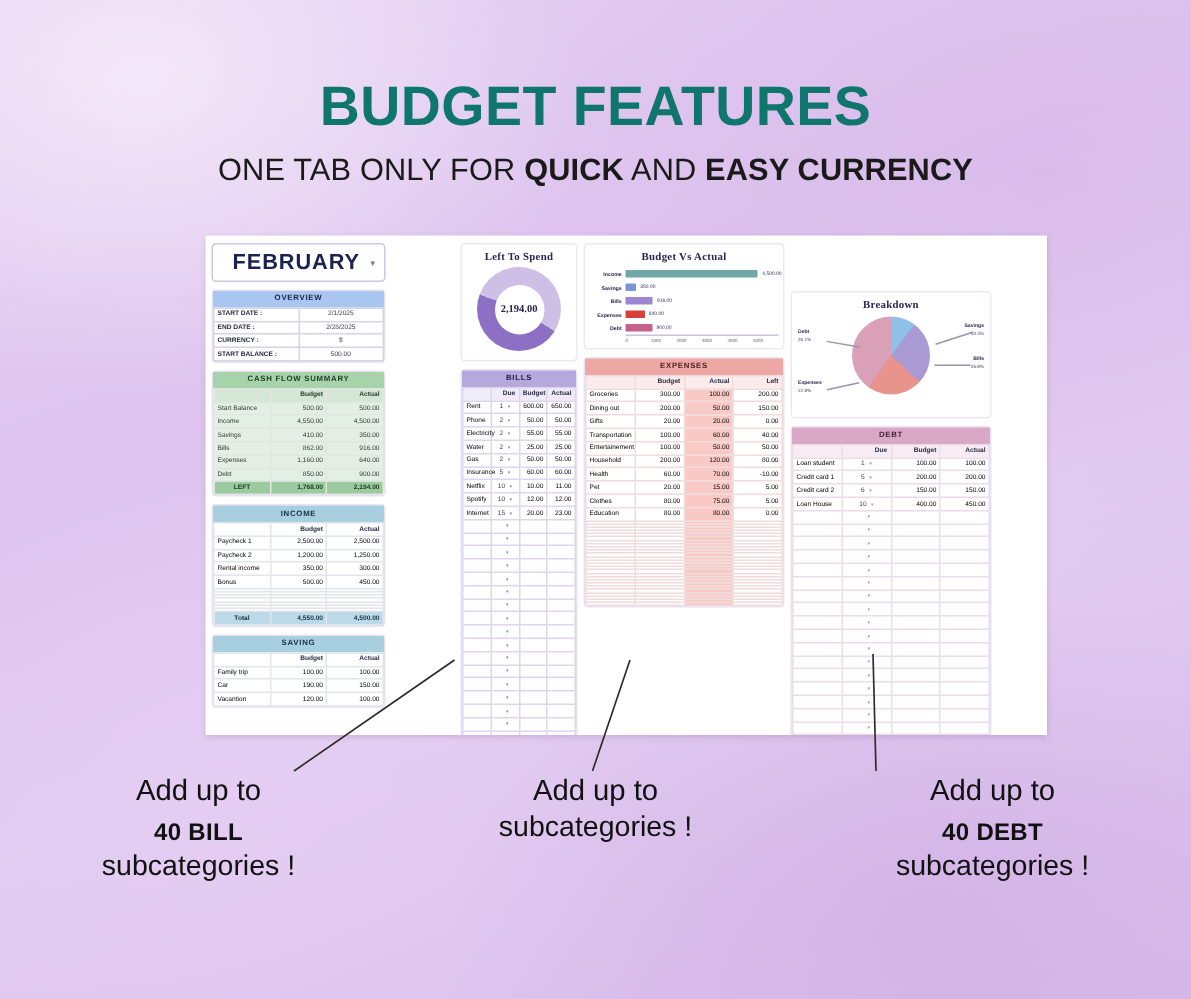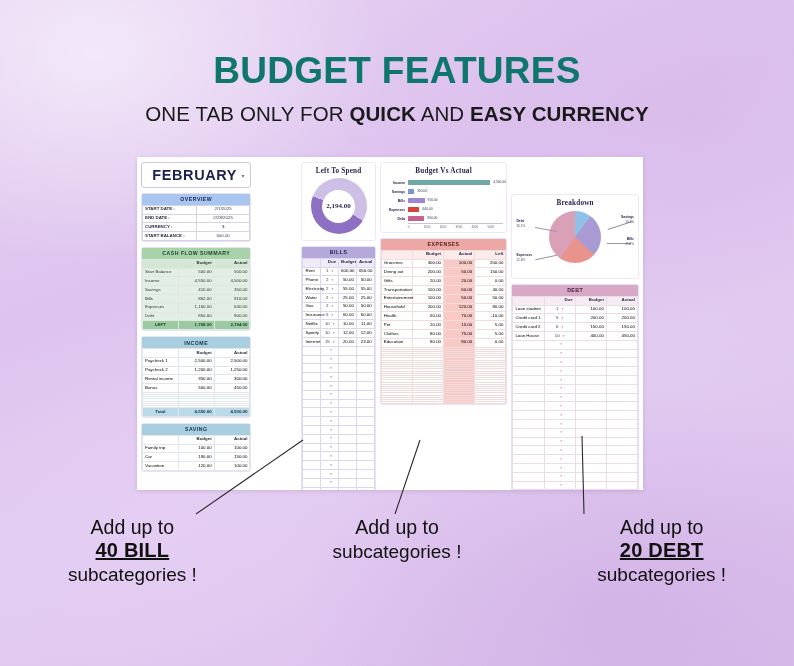--- a/index.html
+++ b/index.html
@@ -24,21 +24,21 @@
   }
   .headline h2 {
     margin-top: 13px; font-size: 20.5px; font-weight: 400;
     color: #1a1a1a; letter-spacing: .1px;
   }
   .headline h2 b { font-weight: 800; }
 
   
   .sheet {
     position: absolute; left: 137px; top: 157px;
-    width: 506px; height: 333px;
+    width: 561px; height: 333px;
     background: #ffffff;
     overflow: hidden;
     box-shadow: 0 1px 4px rgba(90,60,120,.18);
   }
   .sheet-inner { display: flex; gap: 4px; padding: 5px 4px 0 4px; }
   .col { display: flex; flex-direction: column; gap: 5px; }
   .col-1 { width: 116px; }
   .col-2 { width: 124px; padding-left: 46px; }
   .col-3 { width: 134px; }
   .col-4 { width: 134px; margin-top: 32px; }
@@ -159,21 +159,21 @@
       #d9a0b8 215deg 360deg);
   }
   .pie-lab { position:absolute; font-size:3.4px; font-weight:800; color:#2a2550; line-height:1.35; }
   .pie-lab small { display:block; font-weight:400; font-size:3.1px; color:#4a4565; }
   .leader { position:absolute; background:#9a93ad; height:.5px; }
 
   
   .notes { position:absolute; left:0; top:516px; width:794px; display:flex; }
   .note { flex:1; text-align:center; color:#111; }
   .note .l1 { font-size:19.5px; font-weight:400; }
-  .note .l2 { font-size:20px; font-weight:800; margin-top:0; letter-spacing:.2px;text-decoration:underline; }
+  .note .l2 { font-size:16px; font-weight:800; margin-top:8px; letter-spacing:.2px; }
   .note .l3 { font-size:19px; font-weight:400; margin-top:2px; }
 </style>
 </head>
 <body>
 
 <div class="headline">
   <h1>BUDGET FEATURES</h1>
   <h2>
     <span>ONE TAB ONLY FOR </span><b>QUICK</b><span> AND </span><b>EASY CURRENCY</b>
   </h2>
@@ -1035,16 +1035,16 @@
     <div class="l1">Add up to</div>
     <div class="l2">40 BILL</div>
     <div class="l3">subcategories !</div>
   </div>
   <div class="note">
     <div class="l1">Add up to</div>
     <div class="l3">subcategories !</div>
   </div>
   <div class="note">
     <div class="l1">Add up to</div>
-    <div class="l2">20 DEBT</div>
+    <div class="l2">40 DEBT</div>
     <div class="l3">subcategories !</div>
   </div>
 </div>
 
 </body></html>

